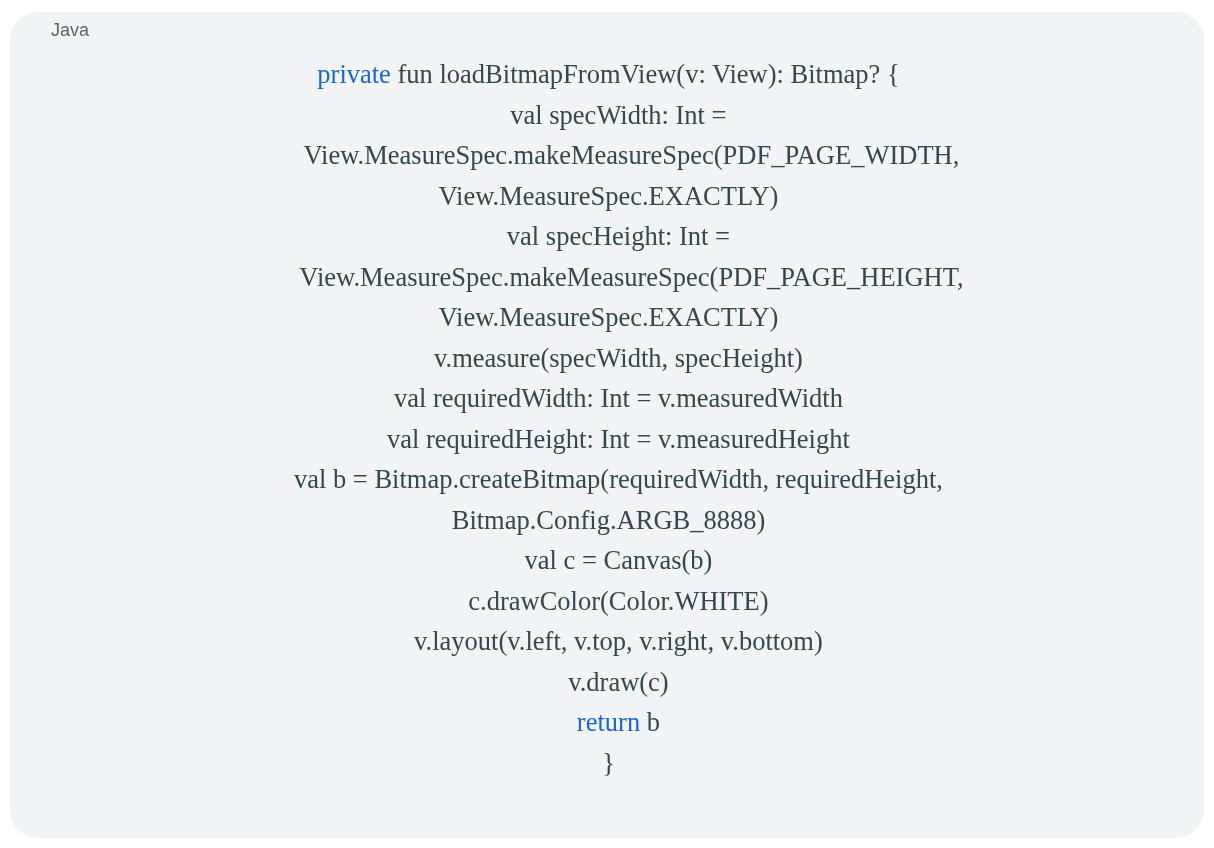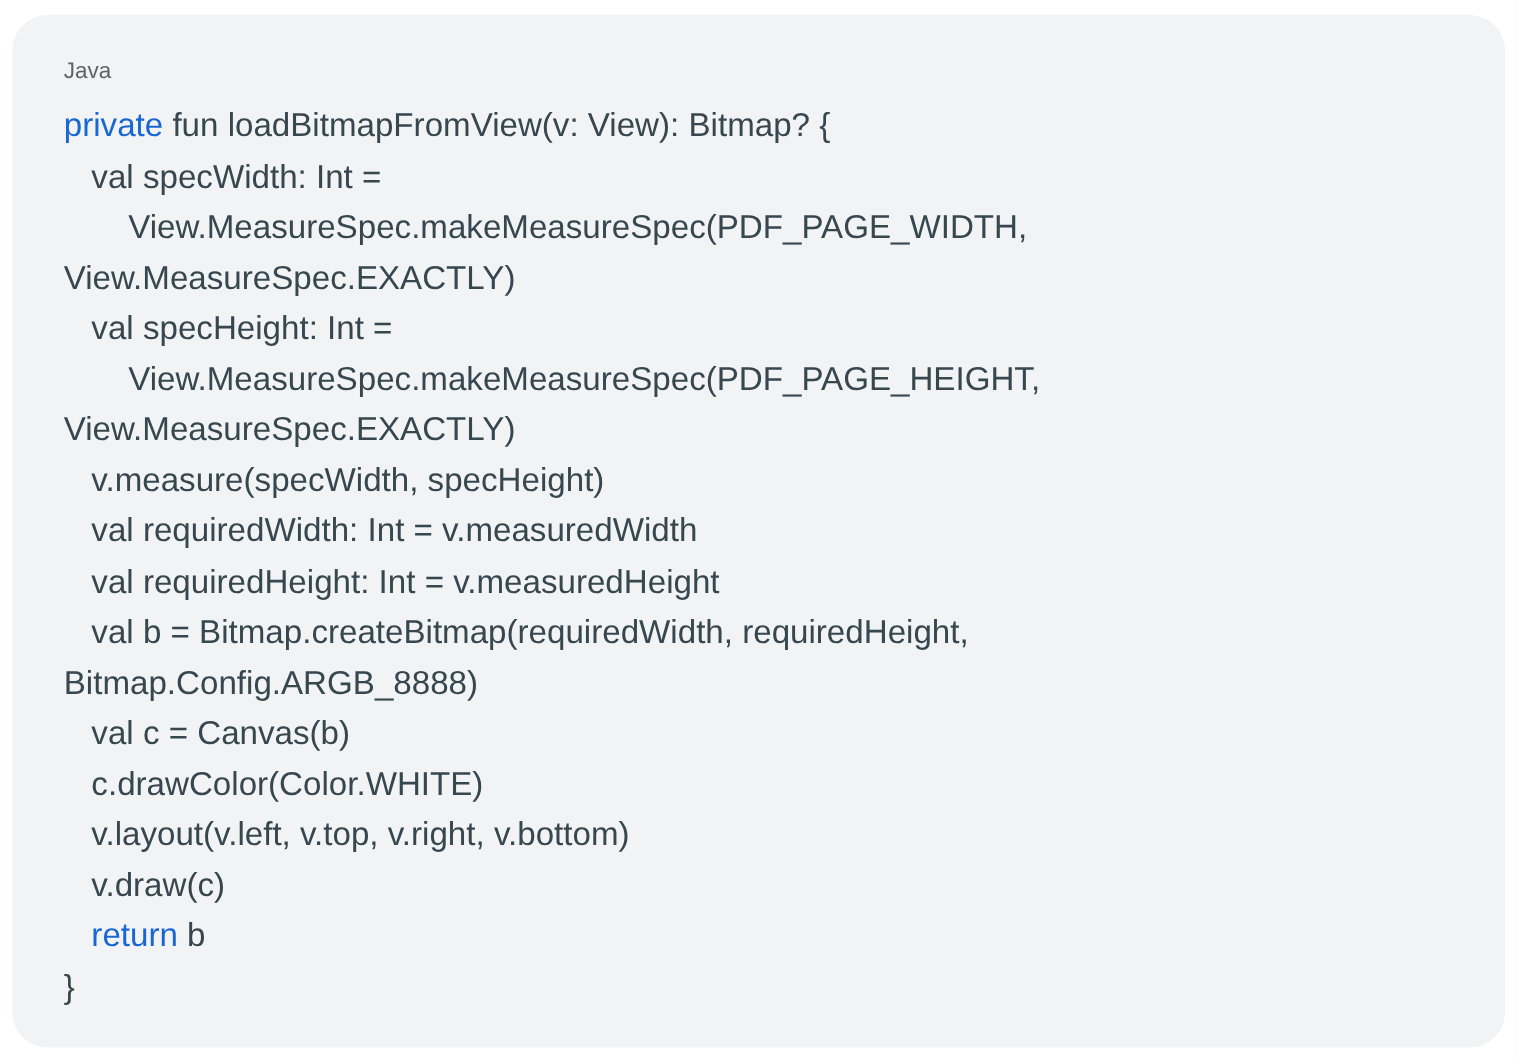--- a/index.html
+++ b/index.html
@@ -19,34 +19,35 @@
     overflow: hidden;
   }
   .code-card {
     position: absolute;
     left: 10px;
     top: 12px;
     width: 1194px;
     height: 826px;
     background: var(--card-bg);
     border-radius: 28px;
-    padding: 33px 38px 40px 41px;
+    padding: 7px 38px 40px 41px;
   }
   .code-lang-label {
     font-family: "Liberation Sans", sans-serif;
     font-size: 18px;
     line-height: 22px;
     color: var(--label);
   }
   .code-content {
     margin: 13px 0 0 0;
-    font-family: Liberation Sans, sans-serif;
+    font-family: Liberation Serif, serif;
     font-size: 26.5px;
     line-height: 40.5px;
     color: var(--plain);
+    text-align: center;
   }
   .code-line { white-space: pre; }
   .tok-plain { color: var(--plain); }
   .tok-keyword { color: var(--kw); }
 </style>
 </head>
 <body>
 
 <div class="code-card">
   <div class="code-lang-label">Java</div>

